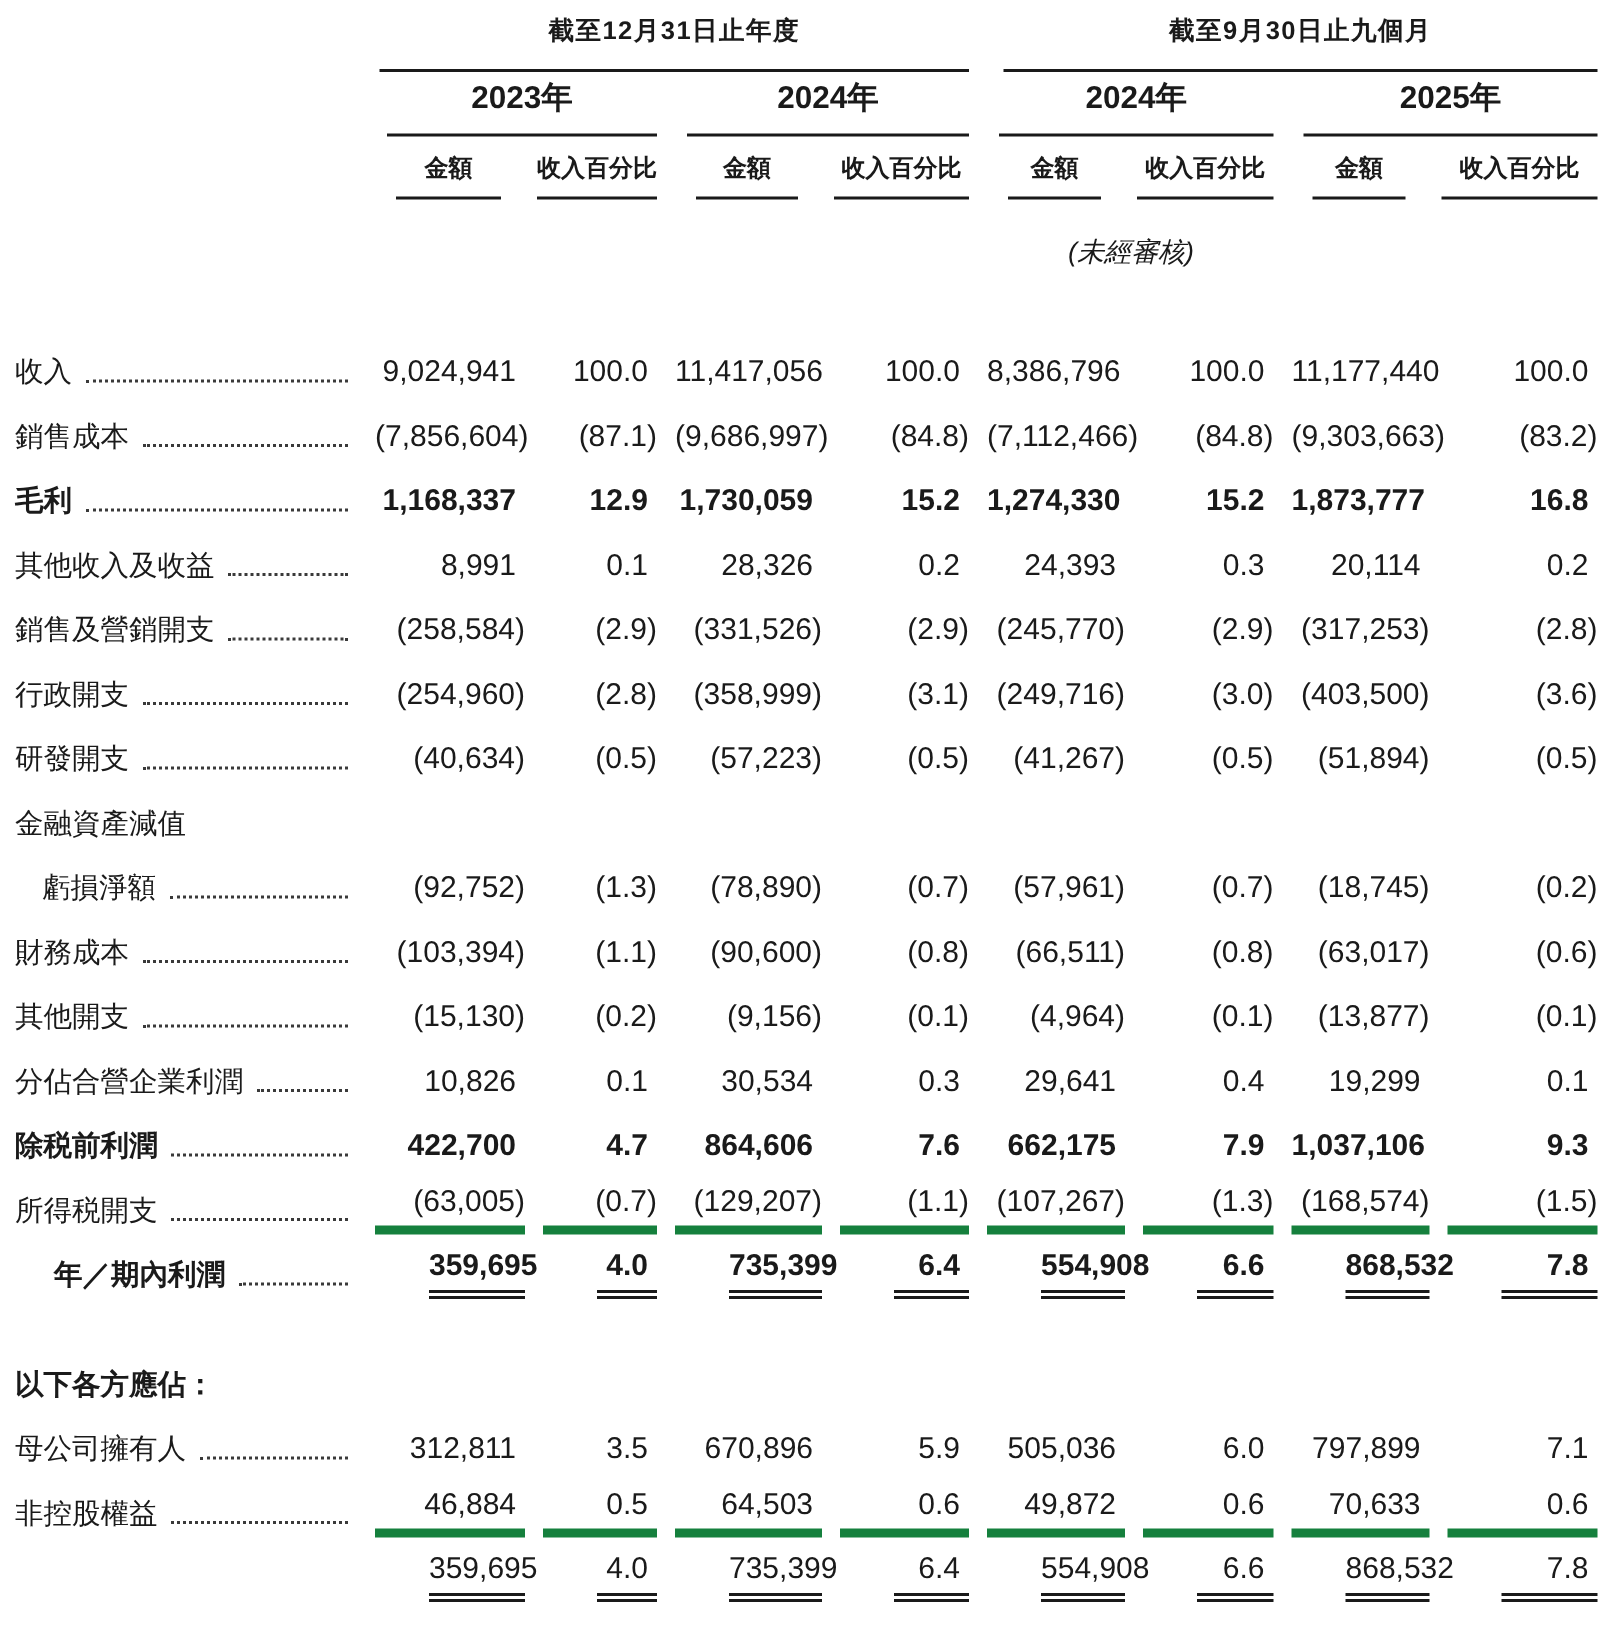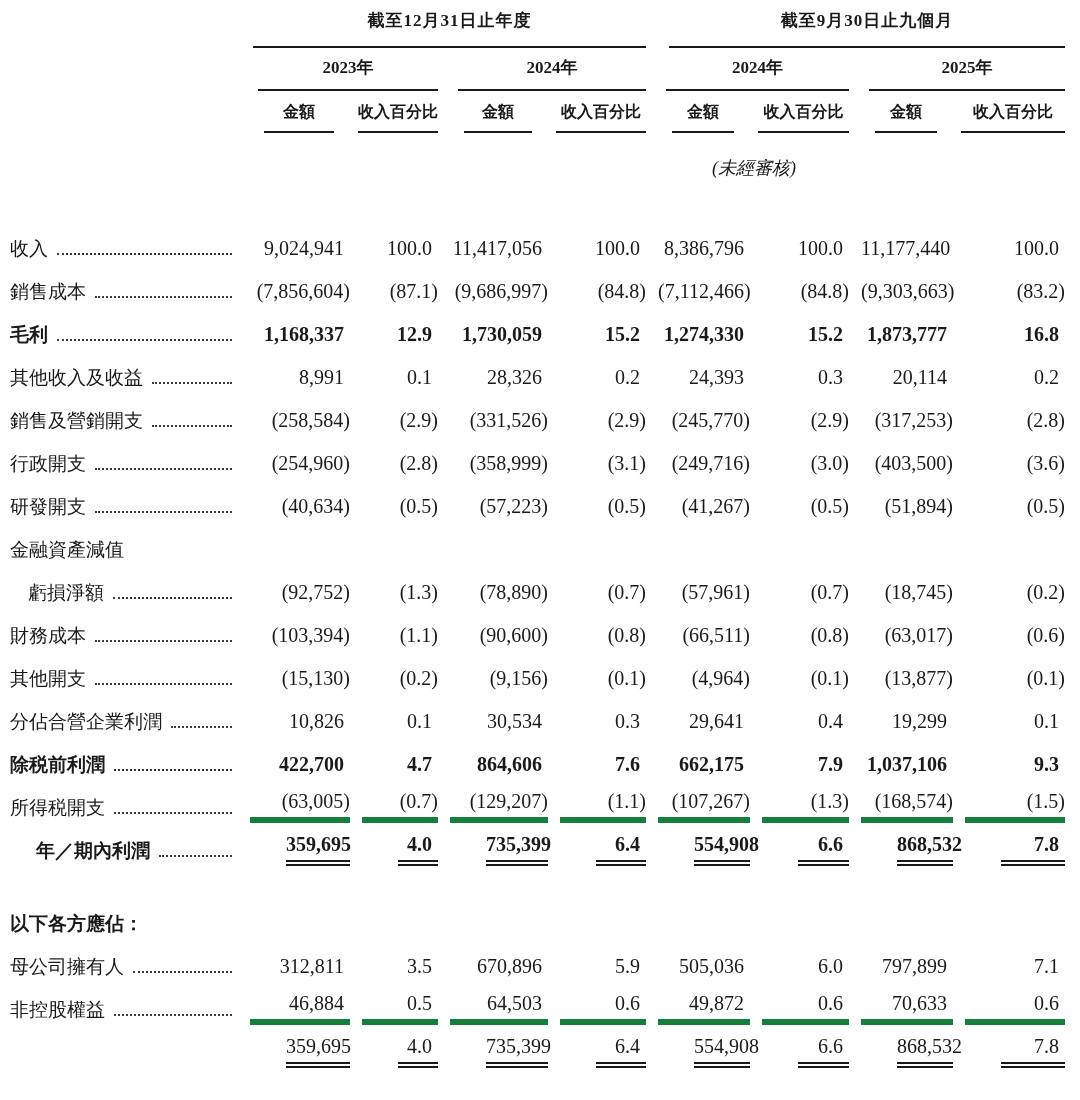--- a/index.html
+++ b/index.html
@@ -2,21 +2,21 @@
 <html><head>
 <meta charset="utf-8">
 <style>
   html, body { margin: 0; padding: 0; background: #ffffff; }
   .page {
     position: relative;
     width: 1080px;
     height: 1100px;
     background: #ffffff;
     color: #1a1a1a;
-    font-family: Liberation Serif, serif;
+    font-family: Liberation Sans, sans-serif;
     overflow: hidden;
   }
   table.fin-table {
     border-collapse: collapse;
     table-layout: fixed;
     width: 1065px;
     margin: 0;
   }
   th, td { padding: 0; }
   thead th { font-weight: bold; vertical-align: bottom; }
@@ -31,21 +31,21 @@
     font-size: 17px;
     letter-spacing: 1px;
     white-space: nowrap;
   }
   th.g2 .grpbox { margin-left: 23px; }
   .yrbox {
     margin-left: 20px;
     border-bottom: 2px solid #1a1a1a;
     padding-bottom: 10px;
     text-align: center;
-    font-size: 17px;
+    font-size: 21px;
     white-space: nowrap;
   }
   .chbox {
     border-bottom: 2px solid #1a1a1a;
     padding-bottom: 8px;
     text-align: center;
     font-size: 16px;
     white-space: nowrap;
   }
   th.amt .chbox { margin-left: 26px; margin-right: 16px; }

